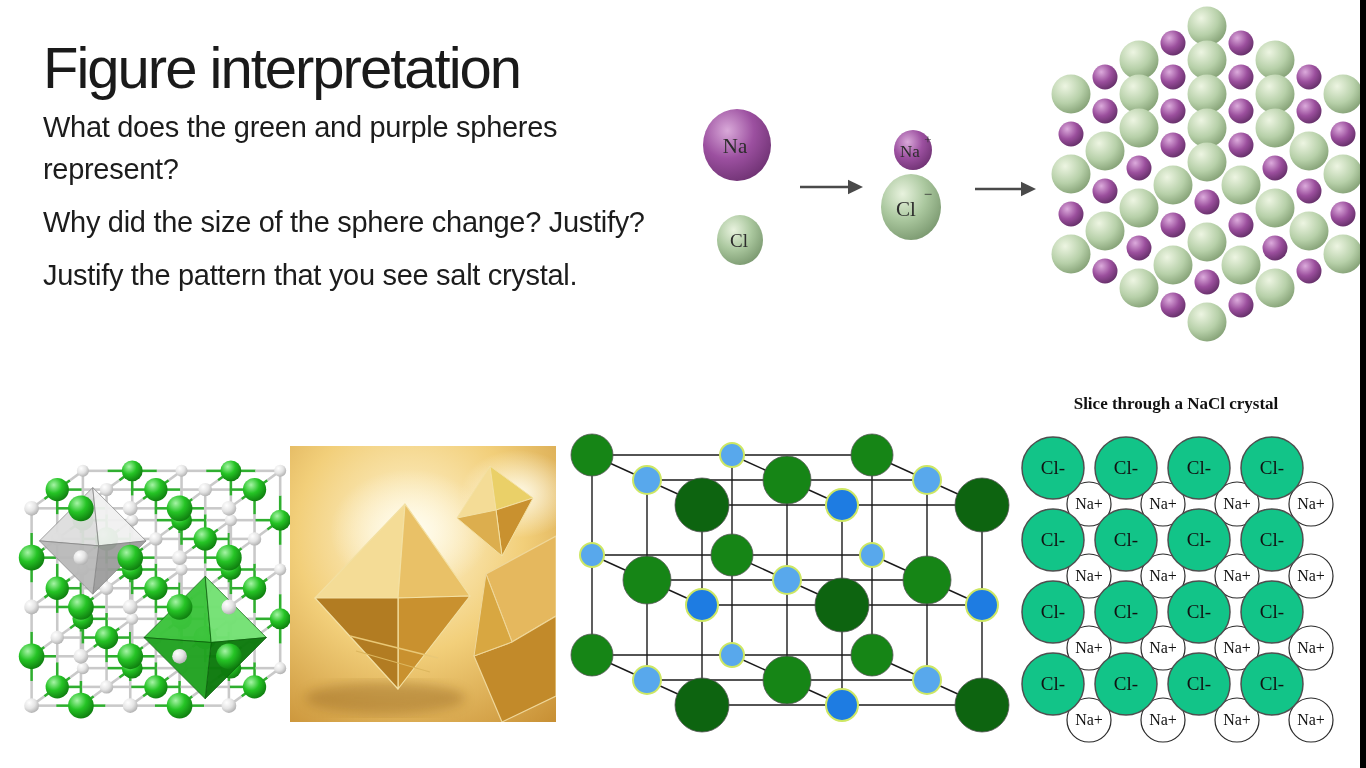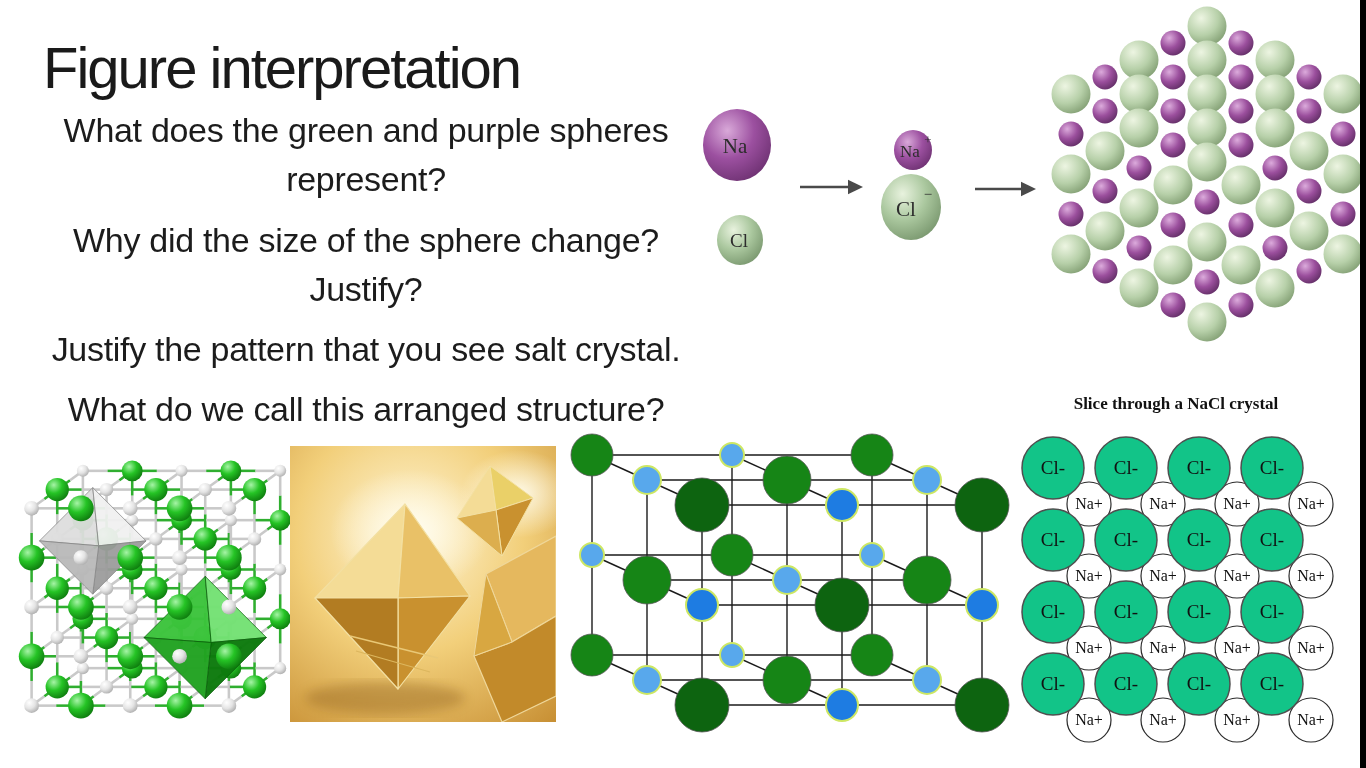--- a/index.html
+++ b/index.html
@@ -7,22 +7,22 @@
     position:relative;width:1366px;height:768px;background:#ffffff;
     overflow:hidden;font-family:"Liberation Sans",sans-serif;
   }
   .slide-title{
     position:absolute;left:31px;top:22px;margin:12px;
     font-size:58px;font-weight:300;letter-spacing:-2px;color:#1a1a1a;
     white-space:nowrap;
   }
   .questions{position:absolute;left:36px;top:106px;width:660px;}
   .questions p{
-    margin:0 0 11px 0;font-size:34px;line-height:1.45;
-    letter-spacing:-0.3px;color:#1c1c1c;text-align:center;
+    margin:0 0 11px 7px;font-size:29px;line-height:1.45;
+    letter-spacing:-0.3px;color:#1c1c1c;
   }
   svg{position:absolute;display:block;}
   #reaction-svg{left:690px;top:85px;}
   #cube-svg{left:1048px;top:2px;}
   #rock-svg{left:2px;top:443px;}
   #gold-svg{left:290px;top:446px;}
   #nacl3d-svg{left:560px;top:383px;}
   #slice-svg{left:1012px;top:385px;}
   .seriftxt{font-family:"Liberation Serif",serif;fill:#2d2d2d;}
   .slice-title{font-family:"Liberation Serif",serif;fill:#111;font-weight:bold;}
@@ -32,21 +32,20 @@
 <body>
 
 <div class="slide">
 
   <h1 class="slide-title">Figure interpretation</h1>
 
   <div class="questions">
     <p>What does the green and purple spheres represent?</p>
     <p>Why did the size of the sphere change? Justify?</p>
     <p>Justify the pattern that you see salt crystal.</p>
-    <p>What do we call this arranged structure?</p>
   </div>
 
   <svg id="reaction-svg" width="350" height="200" viewBox="0 0 350 200">
     <defs id="rx-defs">
         <radialGradient id="gNaA" cx="36%" cy="30%" r="78%">
           <stop offset="0" stop-color="#d9a9d9"></stop>
           <stop offset="0.5" stop-color="#9c50a0"></stop>
           <stop offset="1" stop-color="#6c3070"></stop>
         </radialGradient>
         <radialGradient id="gClA" cx="36%" cy="30%" r="78%">

